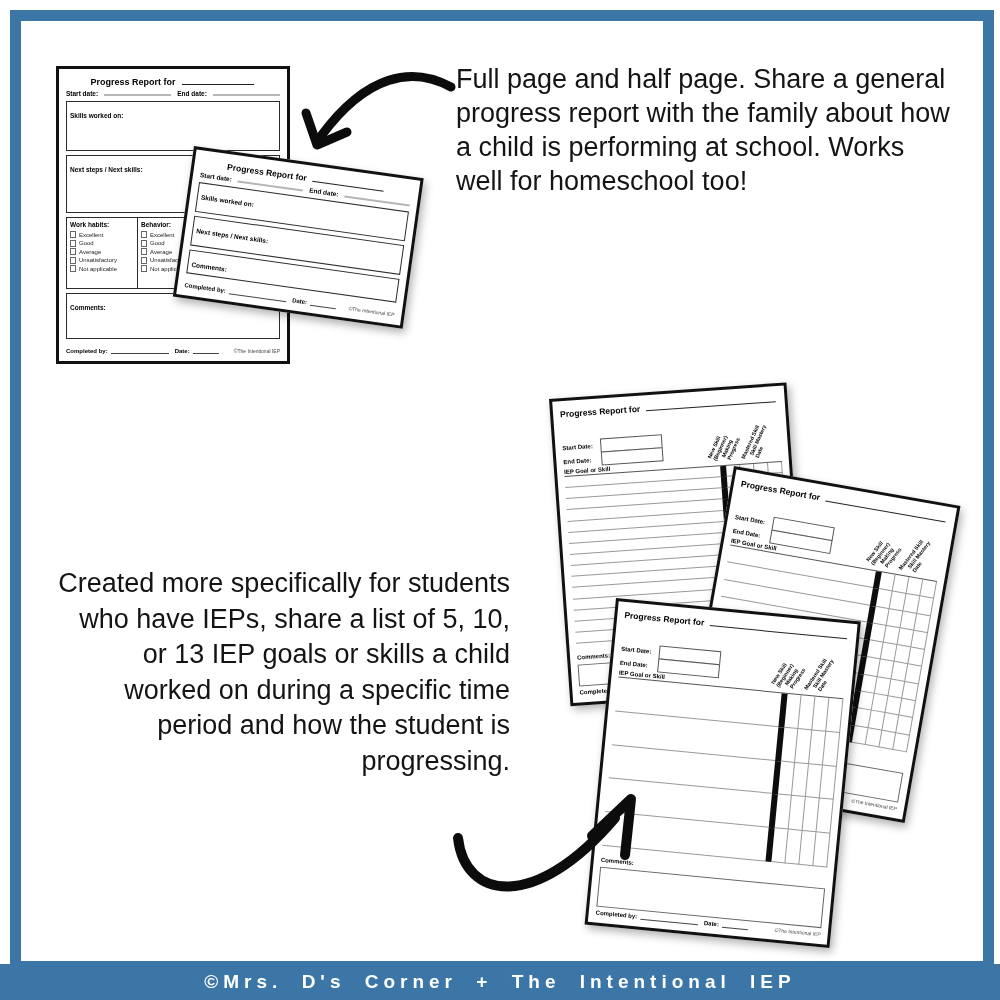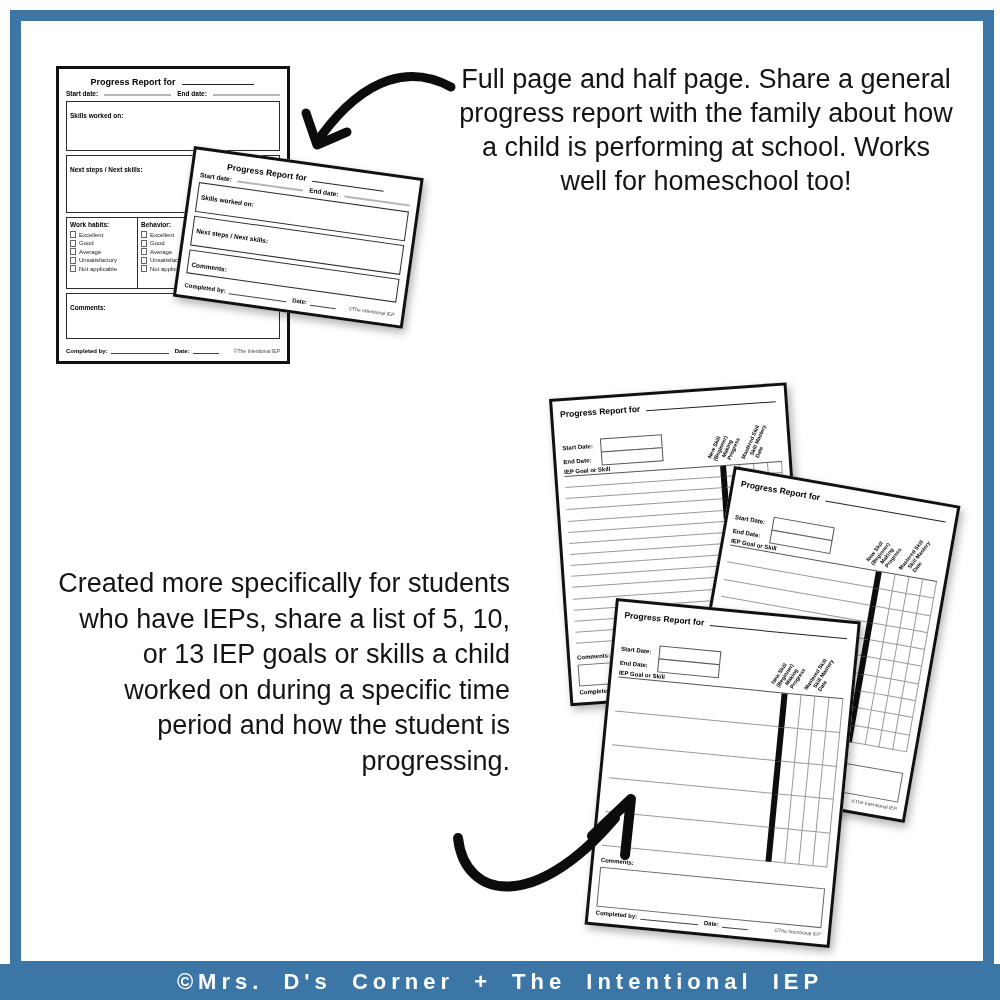--- a/index.html
+++ b/index.html
@@ -5,25 +5,25 @@
   * { box-sizing: border-box; margin: 0; padding: 0; }
   html,body { width:1000px; height:1000px; }
   body { font-family: "Liberation Sans", sans-serif; background:#fff; }
   #page { position:relative; width:1000px; height:1000px; background:#fff; overflow:hidden; }
 
   
   .frame { position:absolute; left:10px; top:10px; right:6px; bottom:28px;
            border:11px solid var(--accent,#3c76a6); z-index:35; pointer-events:none; }
   .credit-bar { position:absolute; left:0; right:0; bottom:0; height:36px; background:var(--accent,#3c76a6);
                 z-index:40; display:flex; align-items:center; justify-content:center; }
-  .credit-bar span { color:#fff; font-weight:bold; font-size:22px; letter-spacing:5px; word-spacing:9px; }
+  .credit-bar span { color:#fff; font-weight:bold; font-size:19px; letter-spacing:5px; word-spacing:9px; }
 
   
   .note { position:absolute; color:#141414; font-size:27px; line-height:34px; z-index:5; }
-  .note-top { left:456px; top:62px; width:500px; text-align:center; }
+  .note-top { left:456px; top:62px; width:500px; text-align:left; }
   .note-bottom { left:52px; top:566px; width:458px; text-align:right; line-height:35.5px; }
 
   
   svg.arrows { position:absolute; left:0; top:0; width:1000px; height:1000px; z-index:30; pointer-events:none; }
   svg.arrows path { fill:none; stroke:#0c0c0c; stroke-linecap:round; stroke-linejoin:round; }
 
   
   .paper { position:absolute; background:#fff; border:3px solid #111; padding:7px; display:flex; flex-direction:column; }
   .shadow { box-shadow:3px 4px 9px rgba(0,0,0,.30); }
   .f-title-row { display:flex; align-items:flex-end; }

